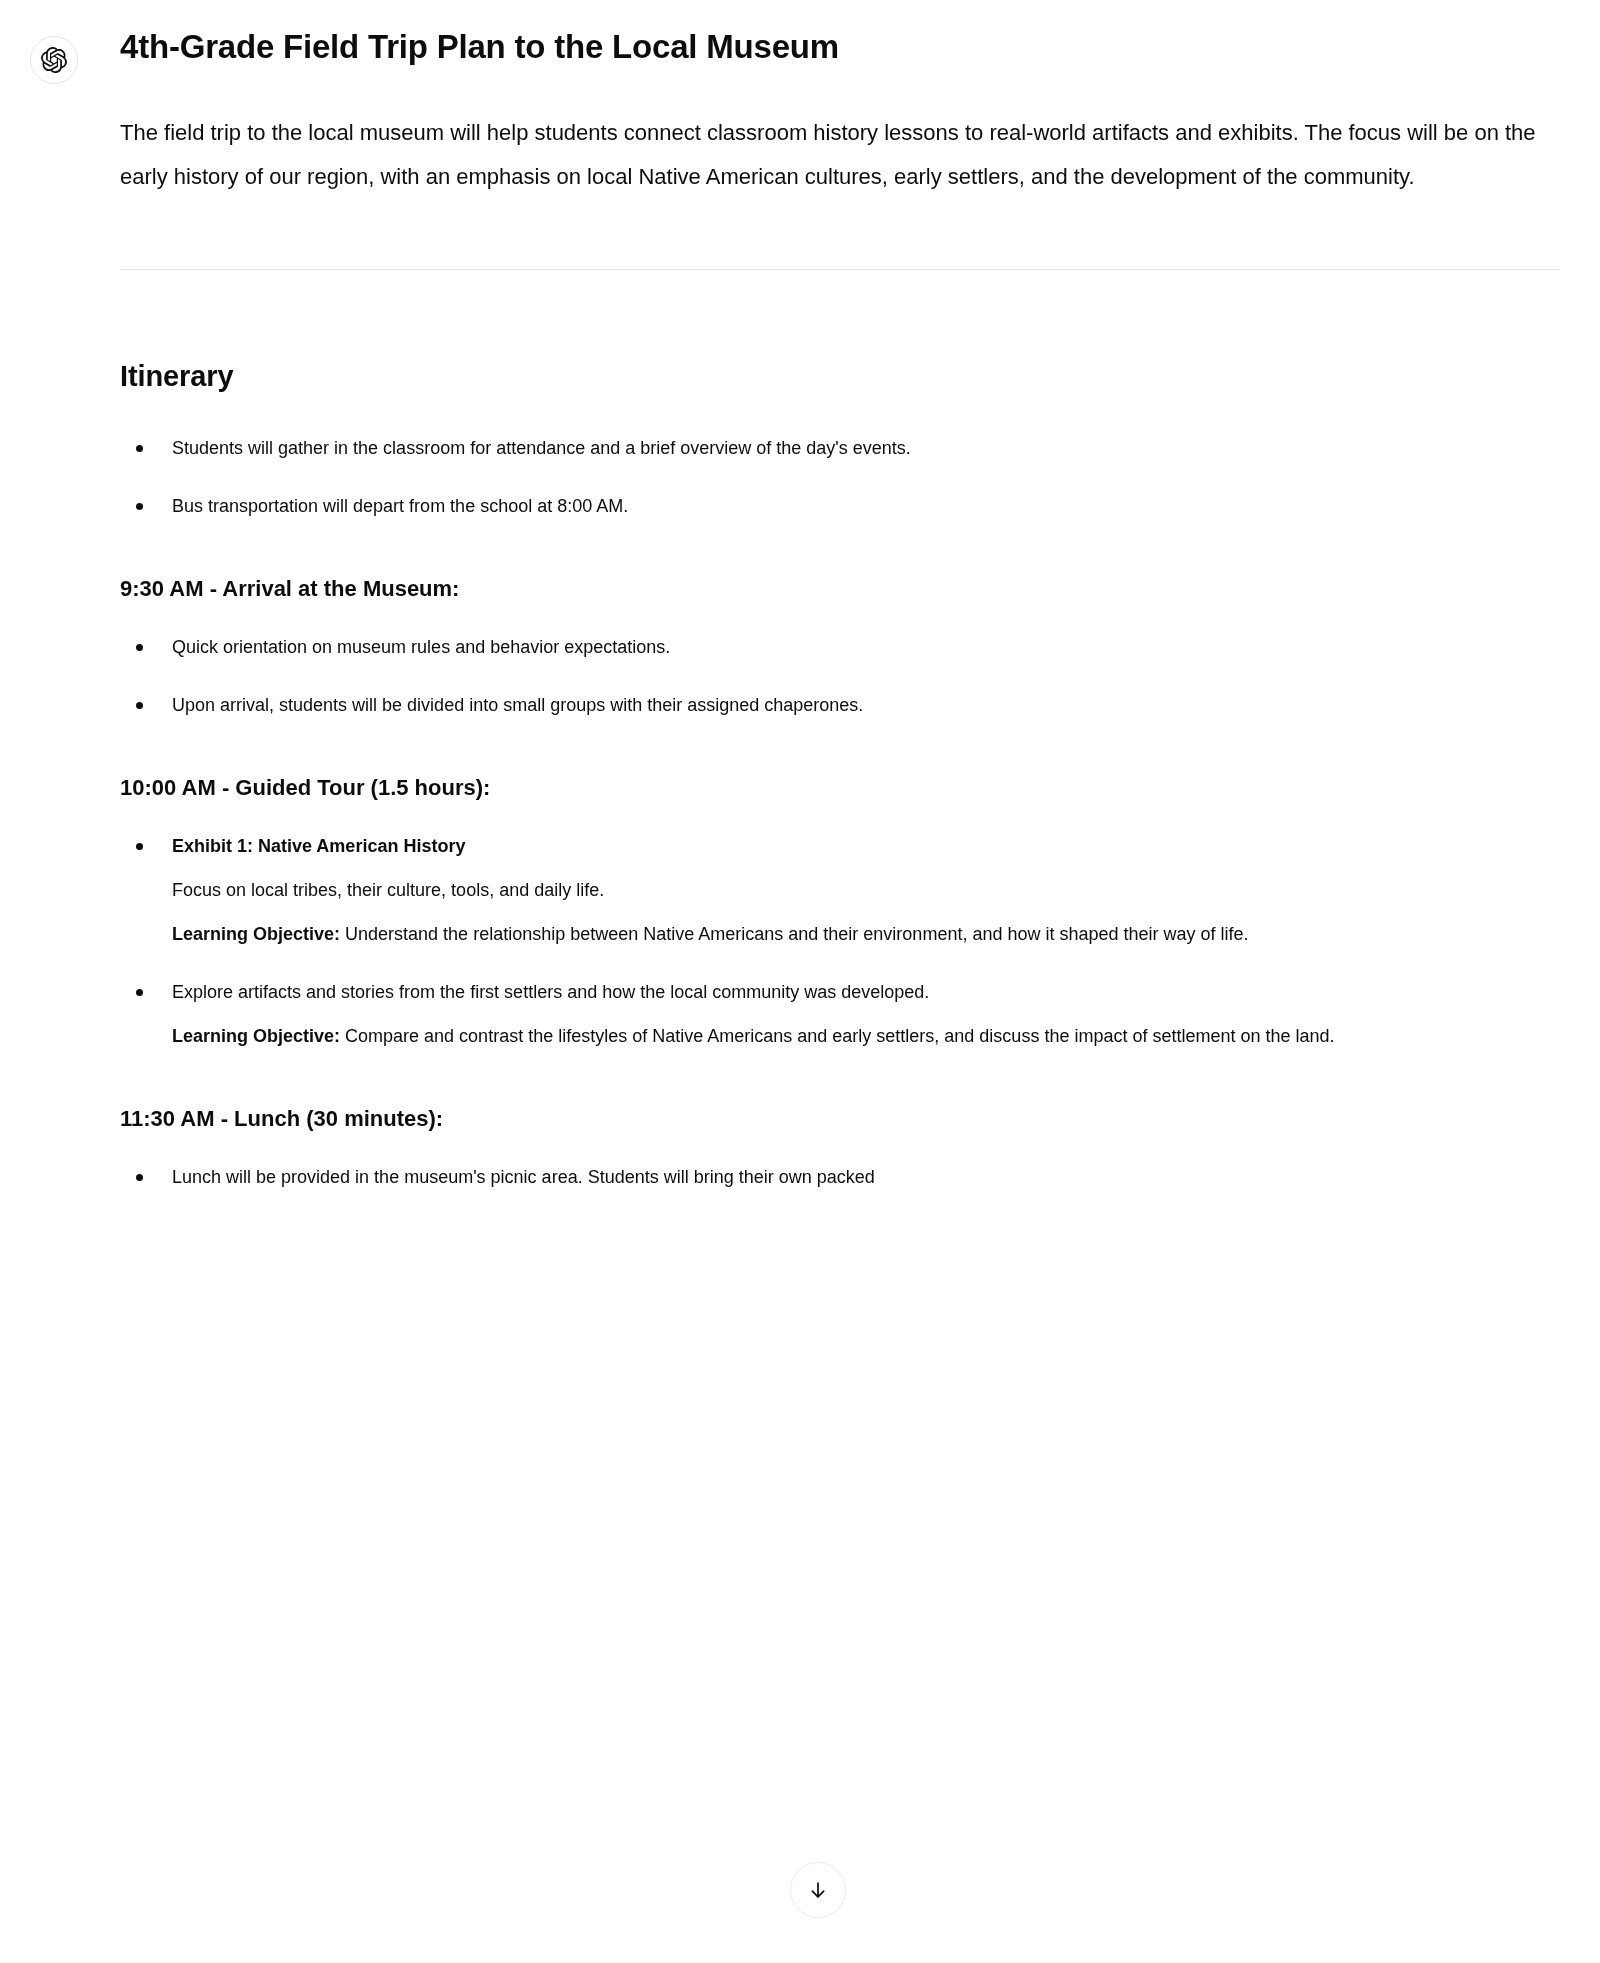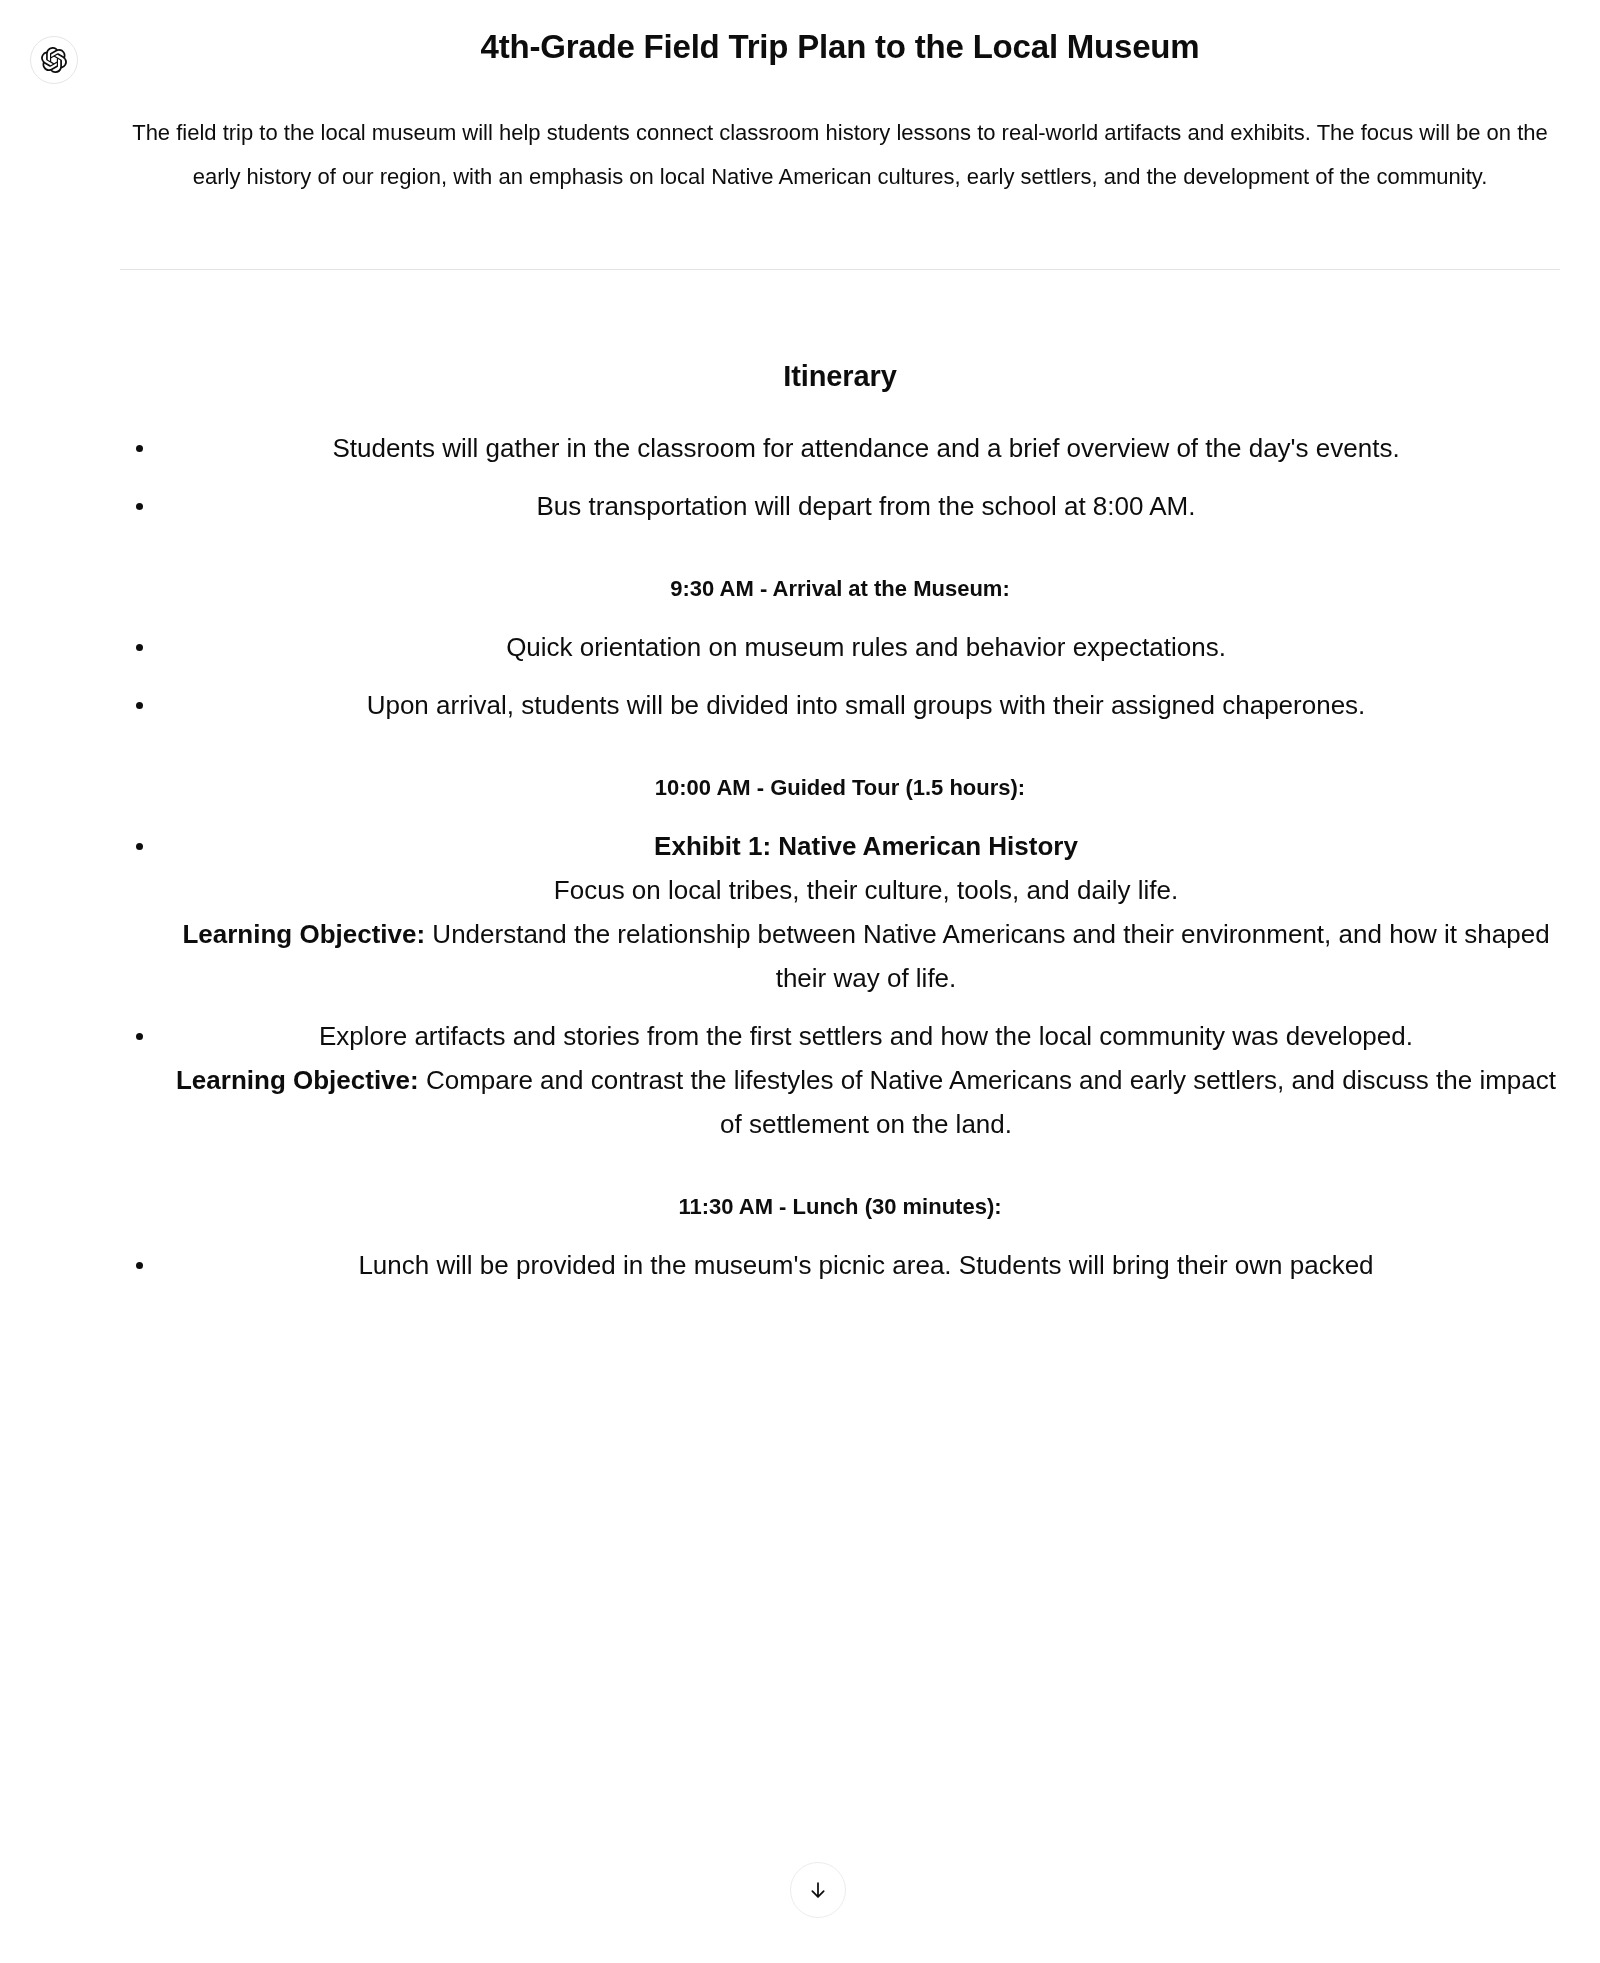--- a/index.html
+++ b/index.html
@@ -22,21 +22,20 @@
     height: 1963px;
     box-sizing: border-box;
     padding: 0;
   }
 
   
   .message-row {
     display: flex;
     align-items: flex-start;
     padding: 26px 0 0 0;
-    text-align: center;
   }
 
   .avatar {
     flex: 0 0 auto;
     width: 48px;
     height: 48px;
     margin-left: 30px;
     margin-top: 10px;
     border: 1.5px solid #e6e6e6;
     border-radius: 50%;
@@ -107,21 +106,21 @@
   }
 
   ul.bullet-list {
     list-style: none;
     margin: 0 0 34px 0;
     padding: 0;
   }
   ul.bullet-list > li {
     position: relative;
     padding-left: 52px;
-    font-size: 26px;
+    font-size: 18px;
     line-height: 44px;
     margin-bottom: 14px;
     color: #0d0d0d;
   }
   ul.bullet-list > li:last-child { margin-bottom: 0; }
   ul.bullet-list > li::before {
     content: "";
     position: absolute;
     left: 16px;
     top: 19px;

